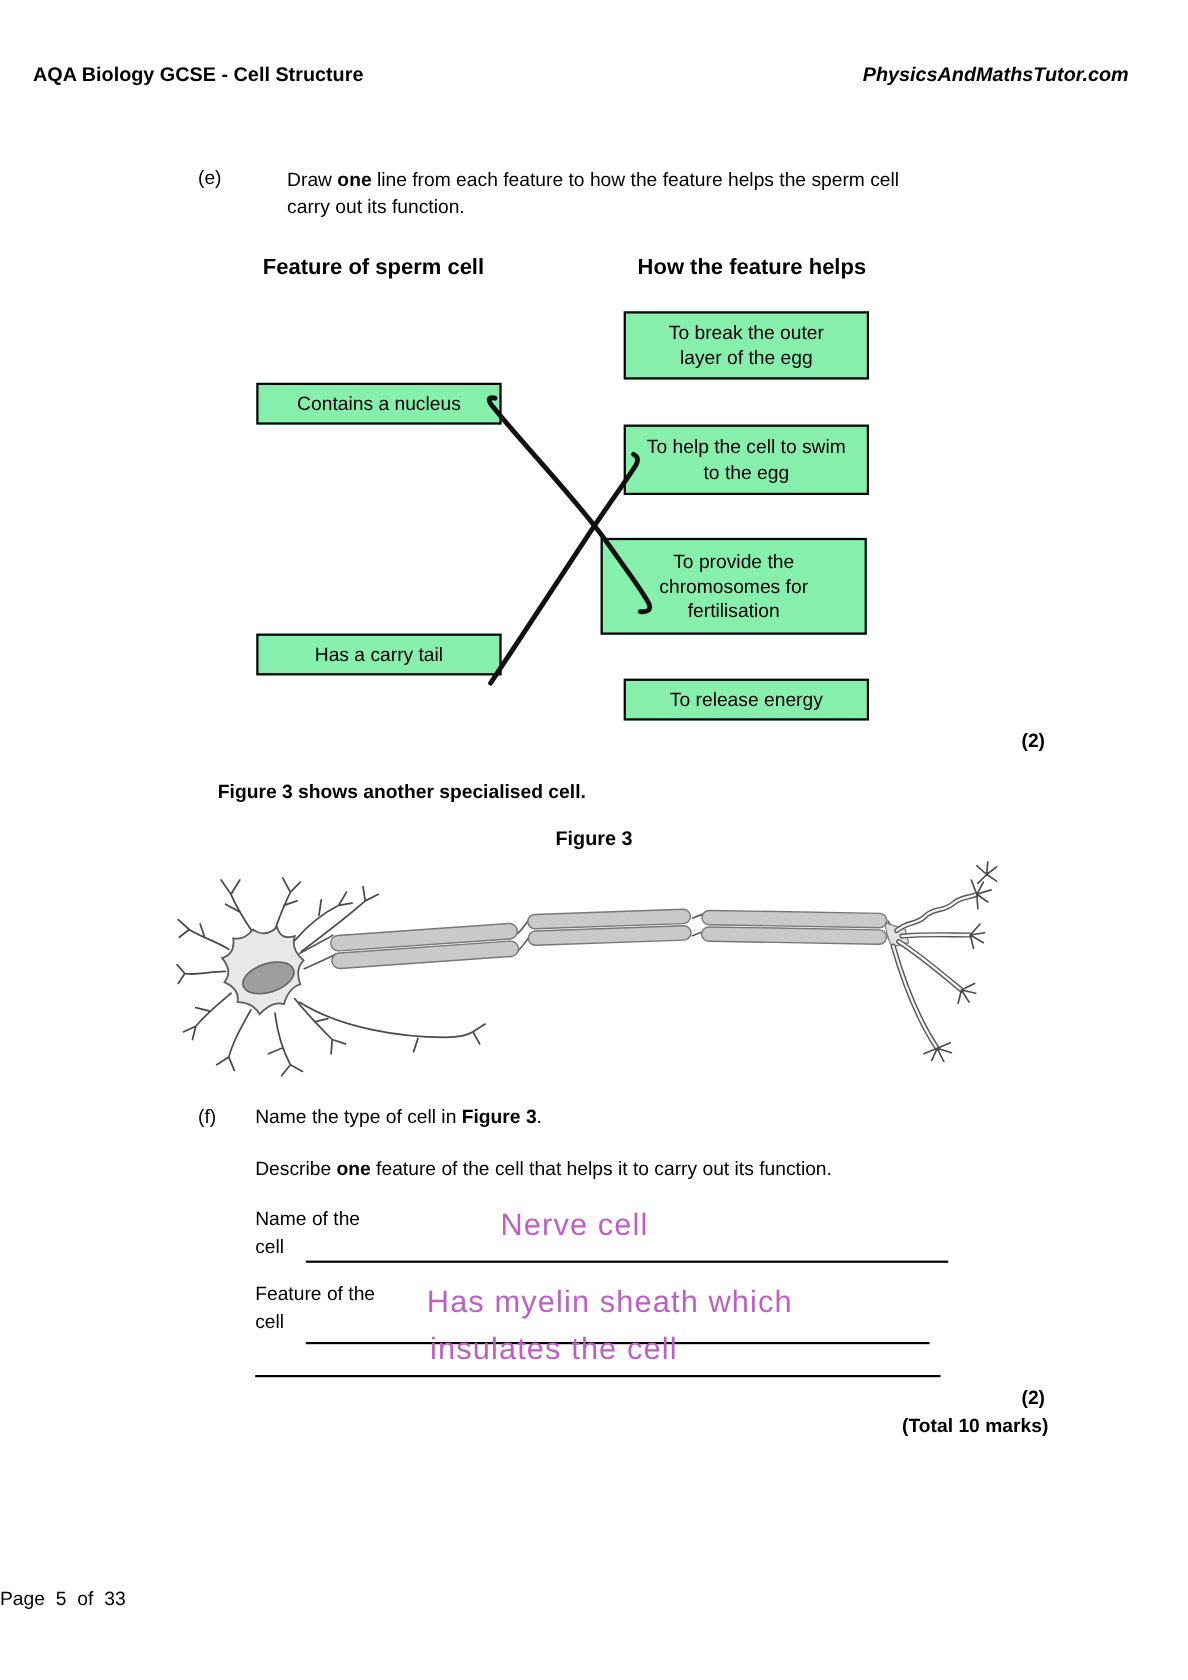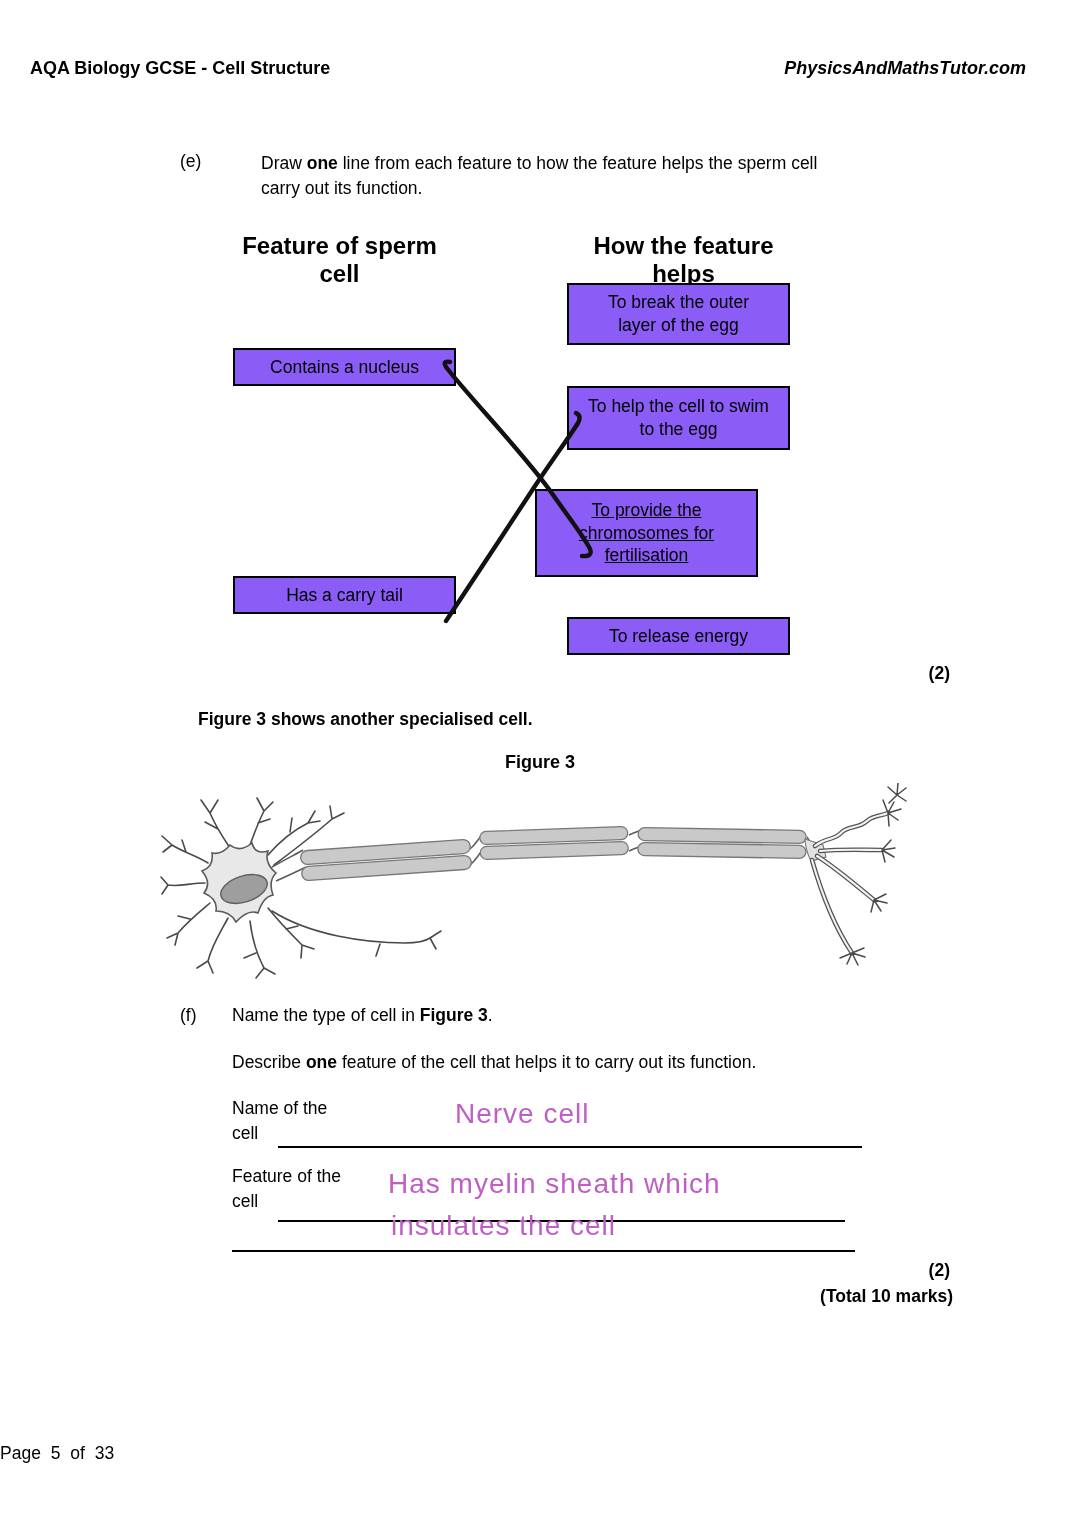--- a/index.html
+++ b/index.html
@@ -11,23 +11,23 @@
   .abs{position:absolute;}
   .bold{font-weight:bold;}
   .center{text-align:center;}
   .hdr-left{position:absolute;left:30px;top:58px;font-weight:bold;font-size:18px;}
   .hdr-right{position:absolute;right:54px;top:58px;font-style:italic;font-size:18px;font-weight:bold;}
   .qtext{line-height:1.42;}
   .mbox{
     position:absolute;border:2px solid #000;box-sizing:border-box;
     display:flex;align-items:center;justify-content:center;
     text-align:center;white-space:pre-line;line-height:1.3;padding:2px 6px;
-    background:#8b5cf6;
+    background:#86efac;
   }
-  .colhdr{position:absolute;font-weight:bold;font-size:24px;text-align:center;}
+  .colhdr{position:absolute;font-weight:bold;font-size:20px;text-align:center;}
   .rule{position:absolute;border-bottom:2px solid #000;height:0;}
   .hand{
     position:absolute;
     font-family:Liberation Sans, sans-serif;
     color:var(--handwriting,#bf5fc4);
     font-size:28px;letter-spacing:1px;line-height:1.15;white-space:nowrap;
   }
   .marks{position:absolute;font-weight:bold;}
   .footer{position:absolute;left:0;top:1443px;width:1080px;text-align:left;word-spacing:5px;}
   svg{display:block;}
@@ -48,21 +48,21 @@
   </div>
 
   <div class="colhdr" style="left:228px;top:232px;width:223px;">Feature of sperm cell</div>
   <div class="colhdr" style="left:567px;top:232px;width:233px;text-align:center;">How the feature helps</div>
 
   <div class="mbox" style="left:567px;top:283px;width:223px;height:62px;">To break the outer
 layer of the egg</div>
   <div class="mbox" style="left:233px;top:348px;width:223px;height:38px;">Contains a nucleus</div>
   <div class="mbox" style="left:567px;top:386px;width:223px;height:64px;">To help the cell to swim
 to the egg</div>
-  <div class="mbox" style="left:535px;top:489px;width:223px;height:88px;text-decoration:underline;">To provide the
+  <div class="mbox" style="left:546px;top:489px;width:242px;height:88px;">To provide the
 chromosomes for
 fertilisation</div>
   <div class="mbox" style="left:233px;top:576px;width:223px;height:38px;">Has a carry tail</div>
   <div class="mbox" style="left:567px;top:617px;width:223px;height:38px;">To release energy</div>
 
   <svg class="overlay" width="1080" height="700" viewBox="0 0 1080 700">
     <path d="M450,362 q-8,-2 -4,5 C470,398 525,455 551,492 C567,515 585,538 590,549 Q593,557 582,556" fill="none" stroke="#111" stroke-width="4.4" stroke-linecap="round"></path>
     <path d="M446,621 C470,585 506,530 535,486 C555,456 570,436 578,423 Q582,416 576,413" fill="none" stroke="#111" stroke-width="4.4" stroke-linecap="round"></path>
   </svg>
 

